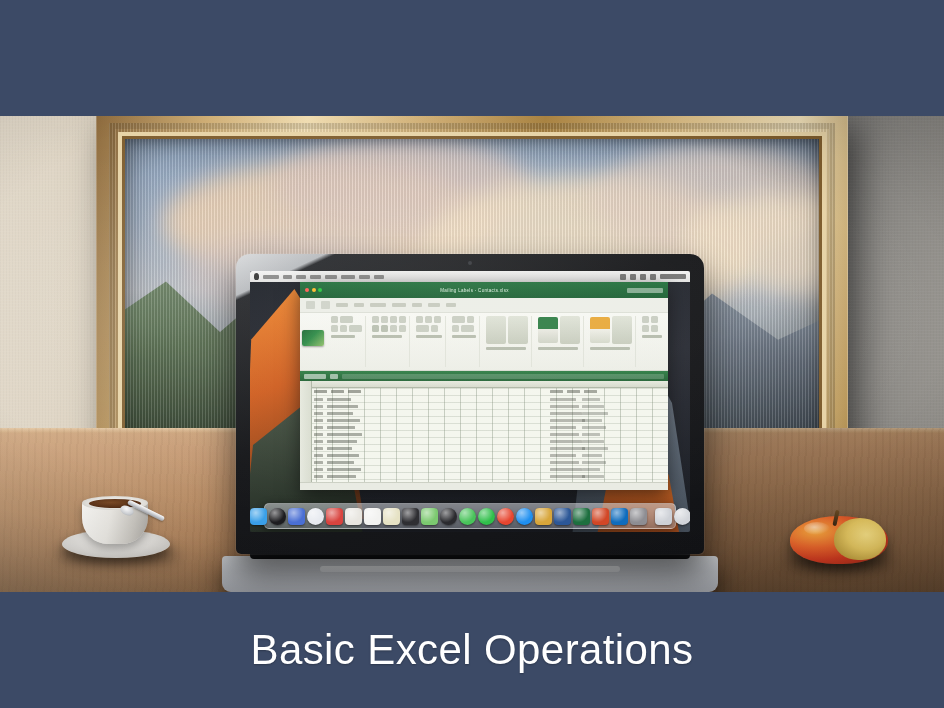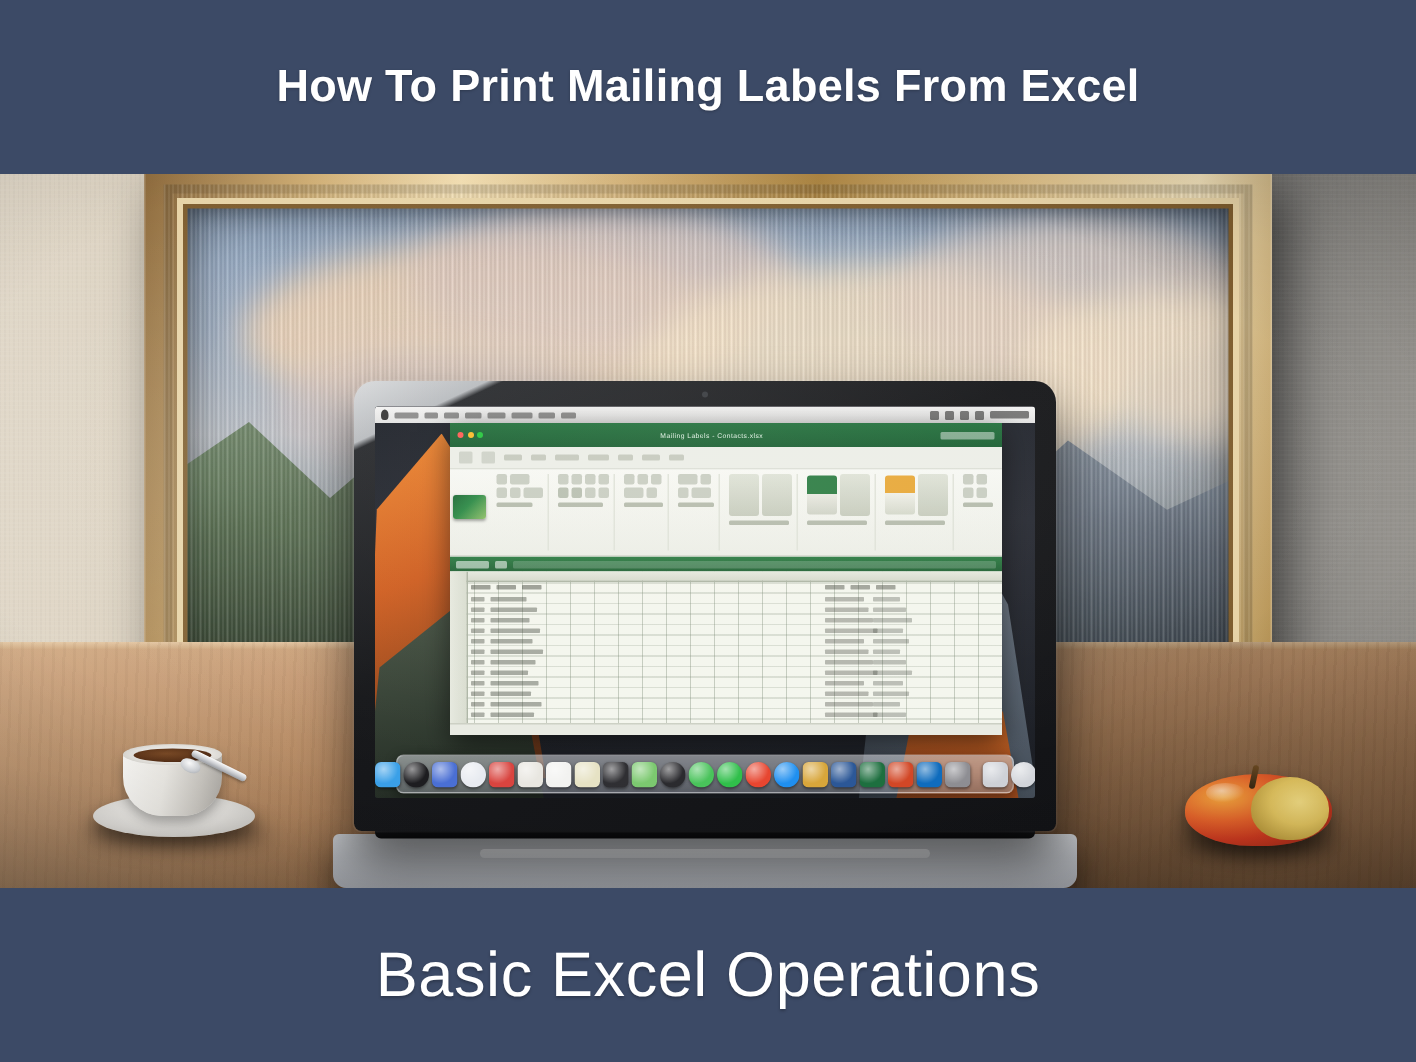--- a/index.html
+++ b/index.html
@@ -662,22 +662,19 @@
             </div>
 
         </div>
       </div>
     </div>
 
     <div class="wall-vig"></div>
     <div class="scene-shade"></div>
   </div>
 
-  <div class="banner" id="banner-top">
-    <div class="banner-text">How To Print Mailing Labels From Excel</div>
-  </div>
 
   <div class="banner" id="banner-bottom">
     <div class="banner-text">Basic Excel Operations</div>
   </div>
 
   <span class="sr">A silver MacBook on a wooden desk displaying a Microsoft Excel spreadsheet, in front of a gold-framed landscape painting of clouds and mountains, with a cup of coffee on the left and an apple on the right.</span>
 </div>
 
 </body></html>

